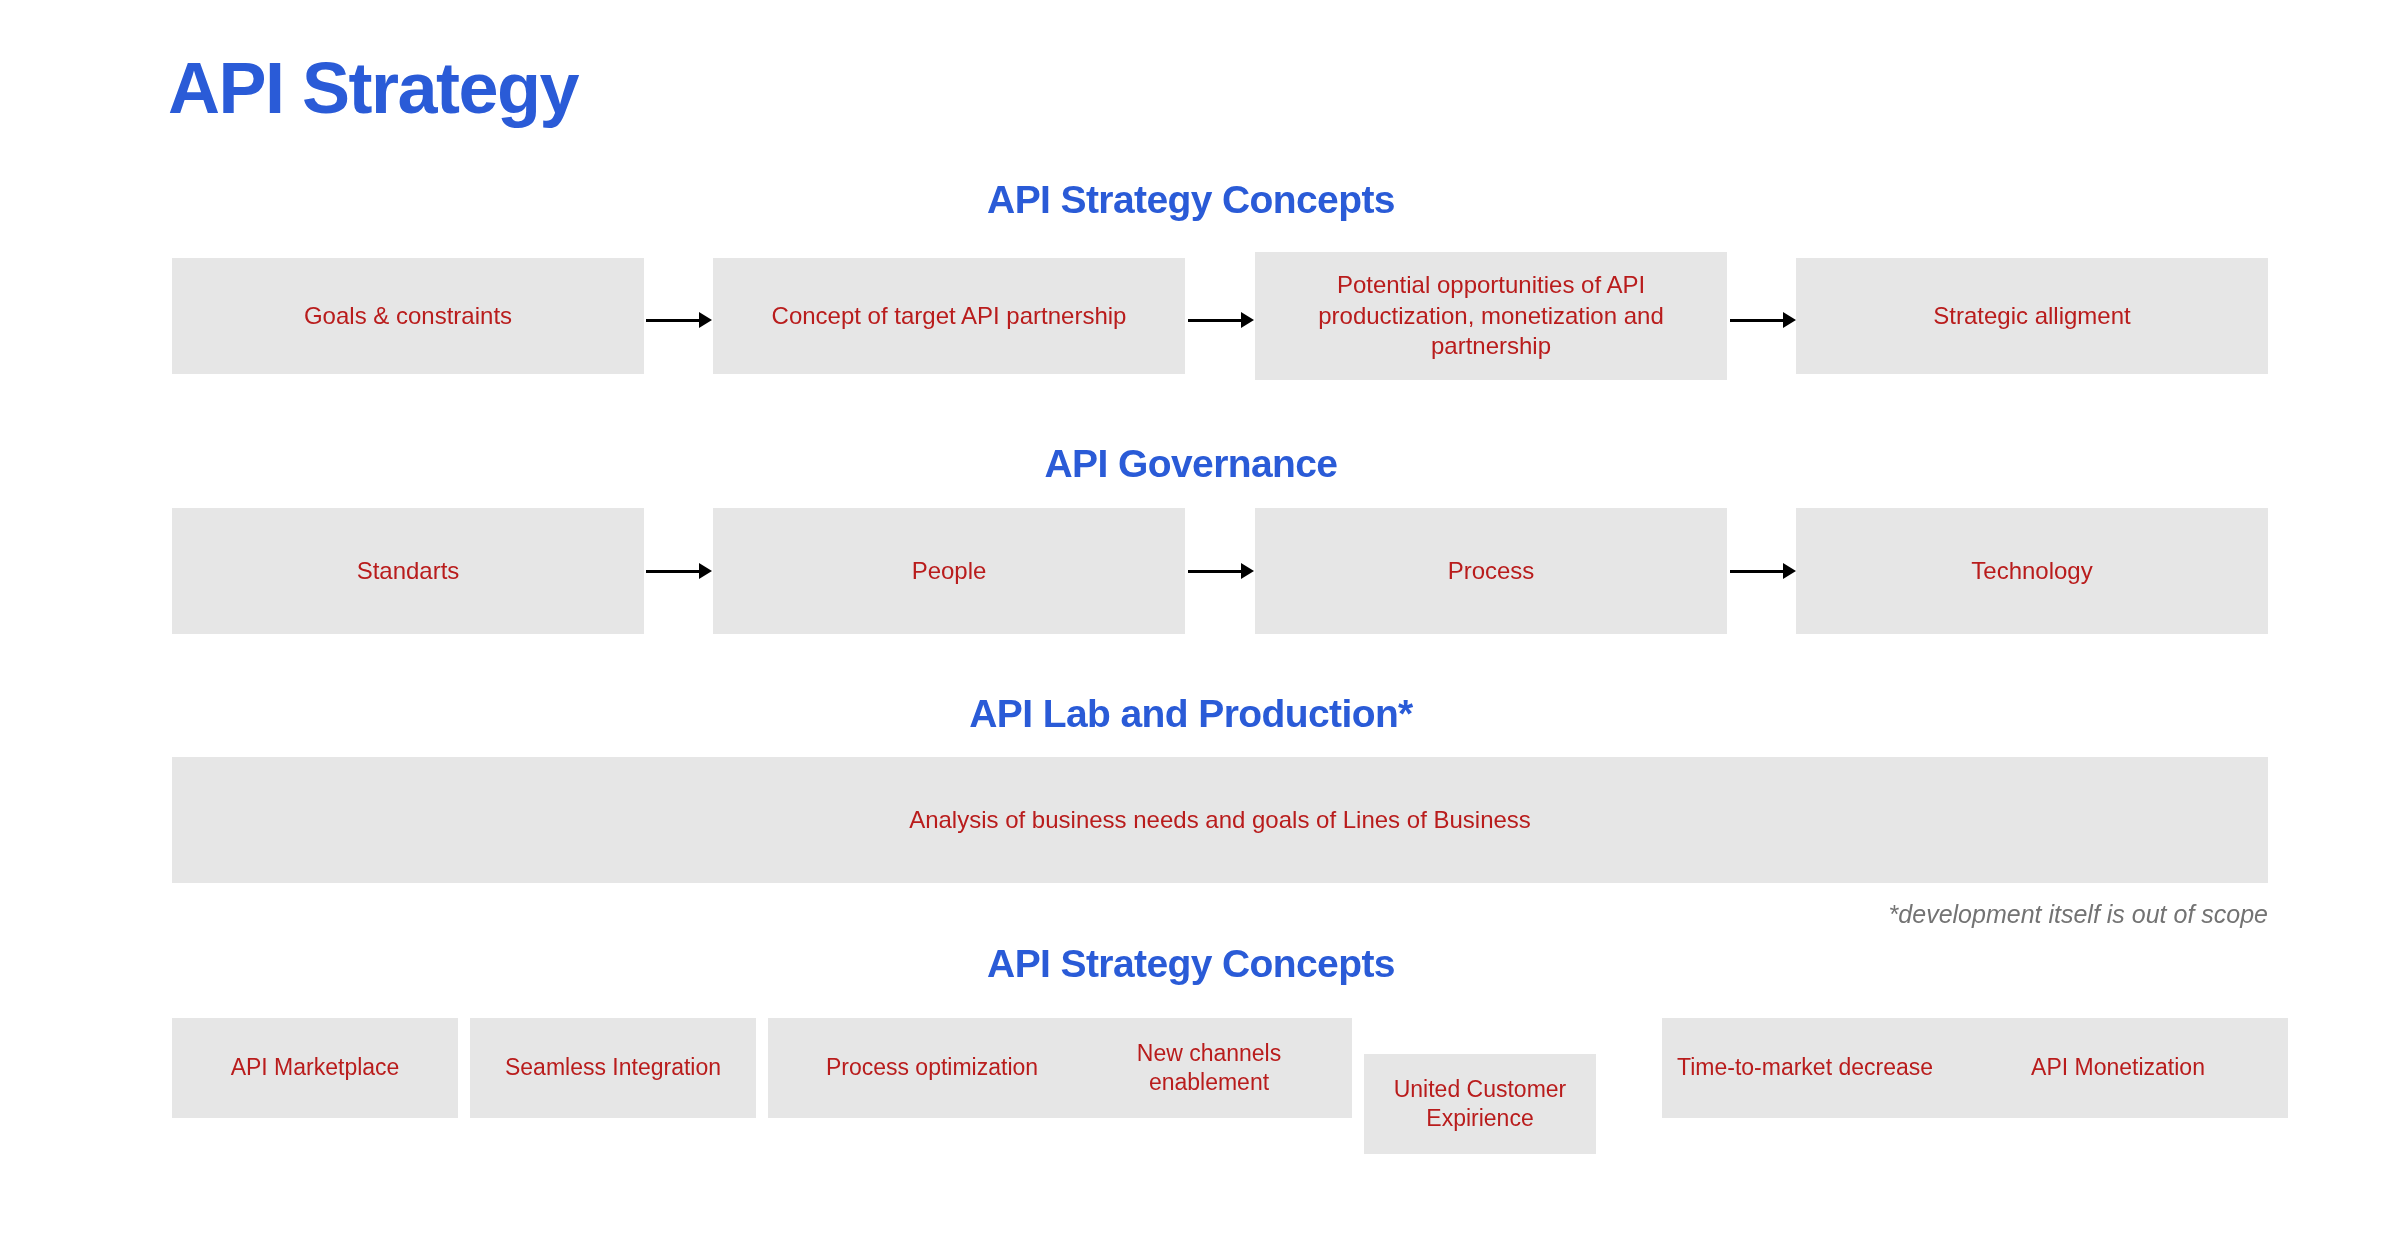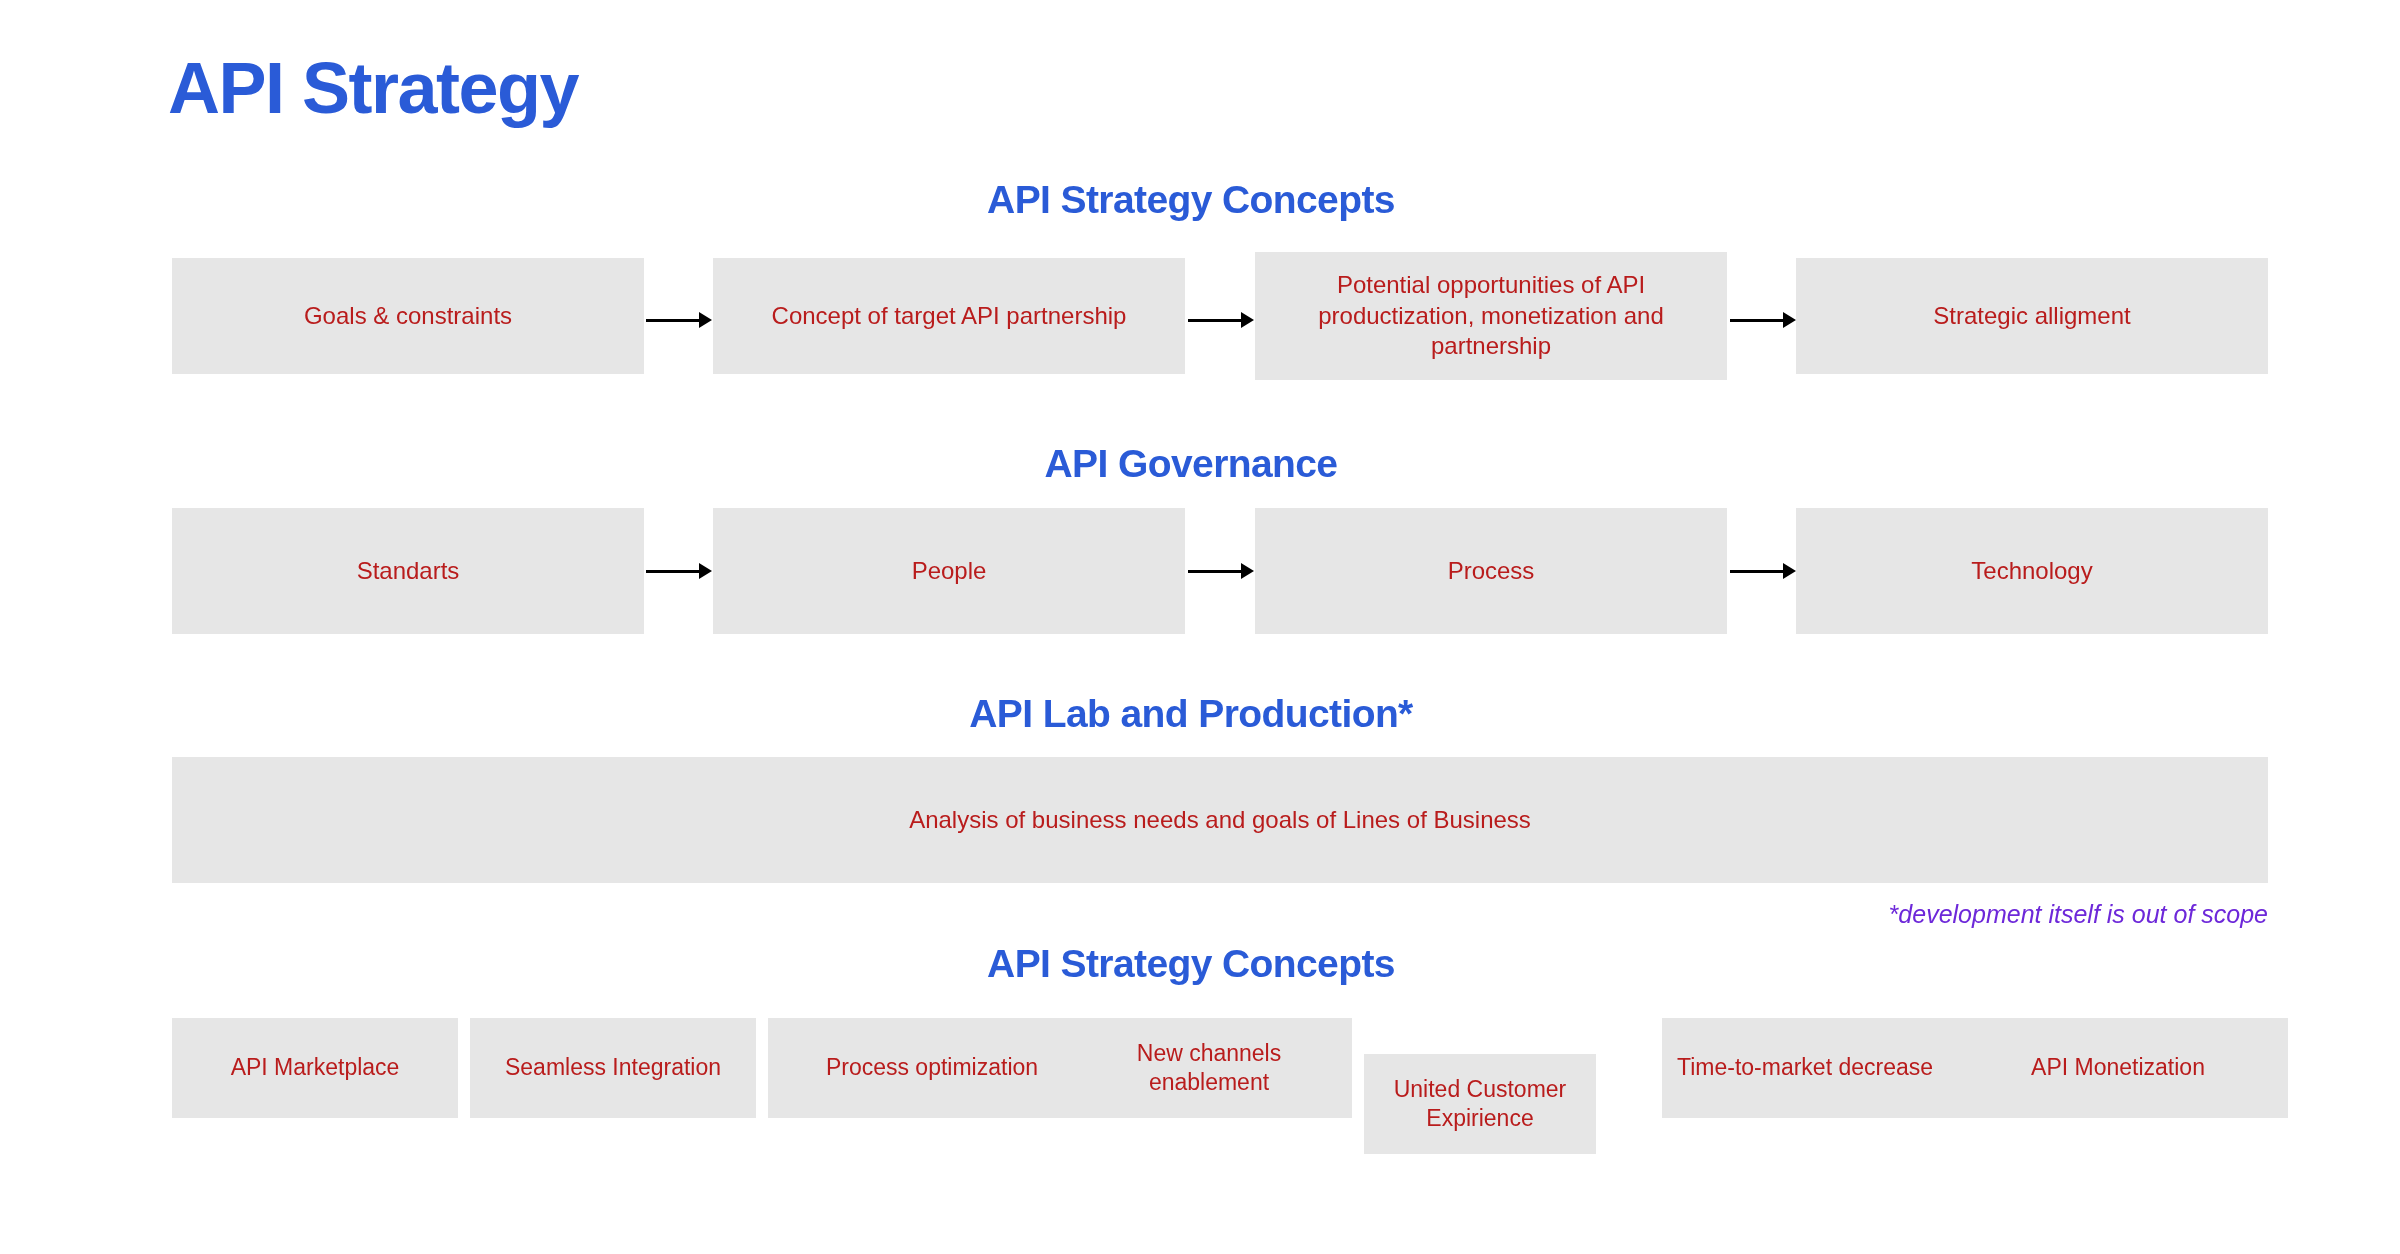--- a/index.html
+++ b/index.html
@@ -115,21 +115,21 @@
   #box-analysis {
     left: 172px; top: 757px; width: 2096px; height: 126px;
   }
 
   .footnote {
     position: absolute;
     right: 132px;
     top: 900px;
     font-size: 25px;
     font-style: italic;
-    color: #6d28d9;
+    color: #737373;
     white-space: nowrap;
   }
 
   
   .r4 { top: 1018px; height: 100px; font-size: 23px; }
   #box-marketplace    { left: 172px;  width: 286px; }
   #box-seamless       { left: 470px;  width: 286px; }
   #box-process-opt    { left: 768px;  width: 328px; }
   #box-new-channels   { left: 1066px; width: 286px; }
   #box-united-cx      { left: 1364px; width: 232px; margin-top: 36px; }

